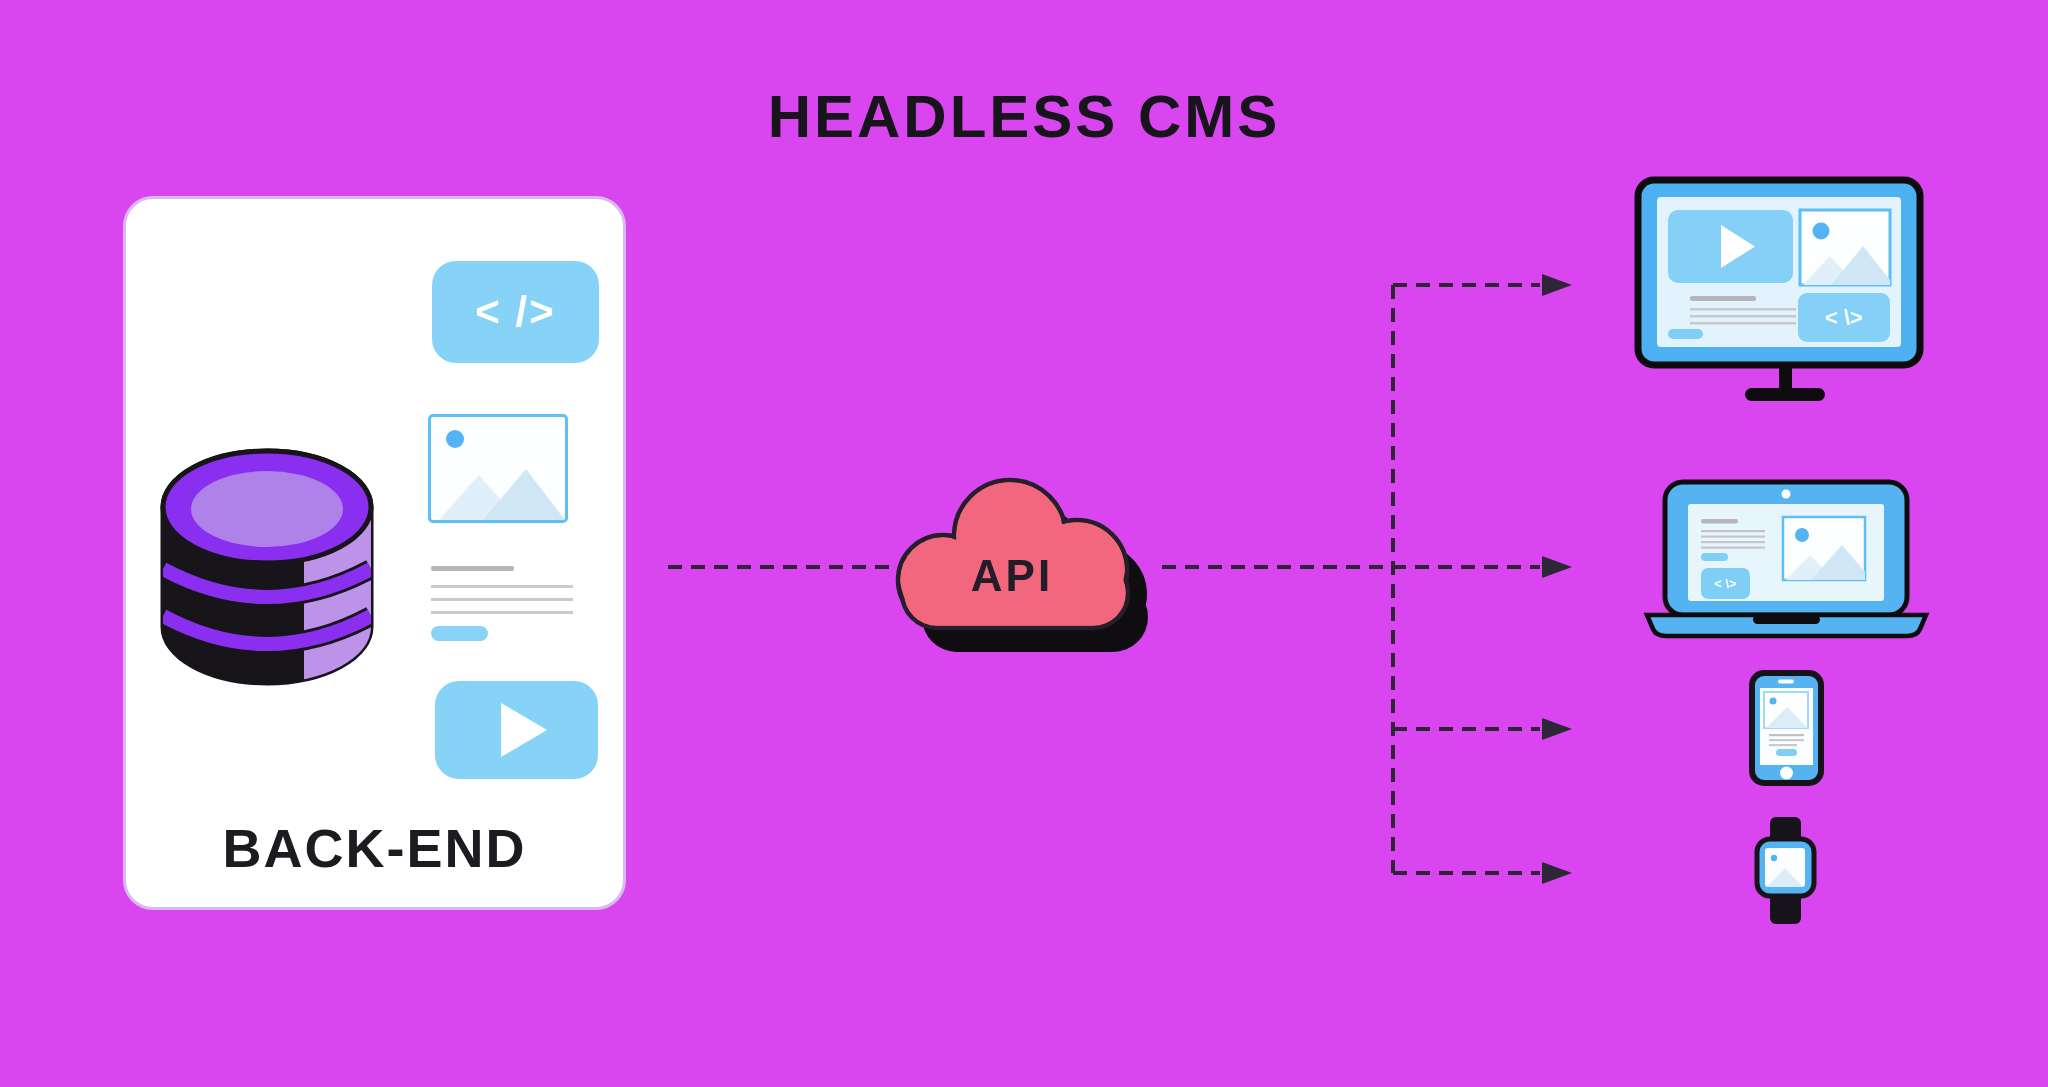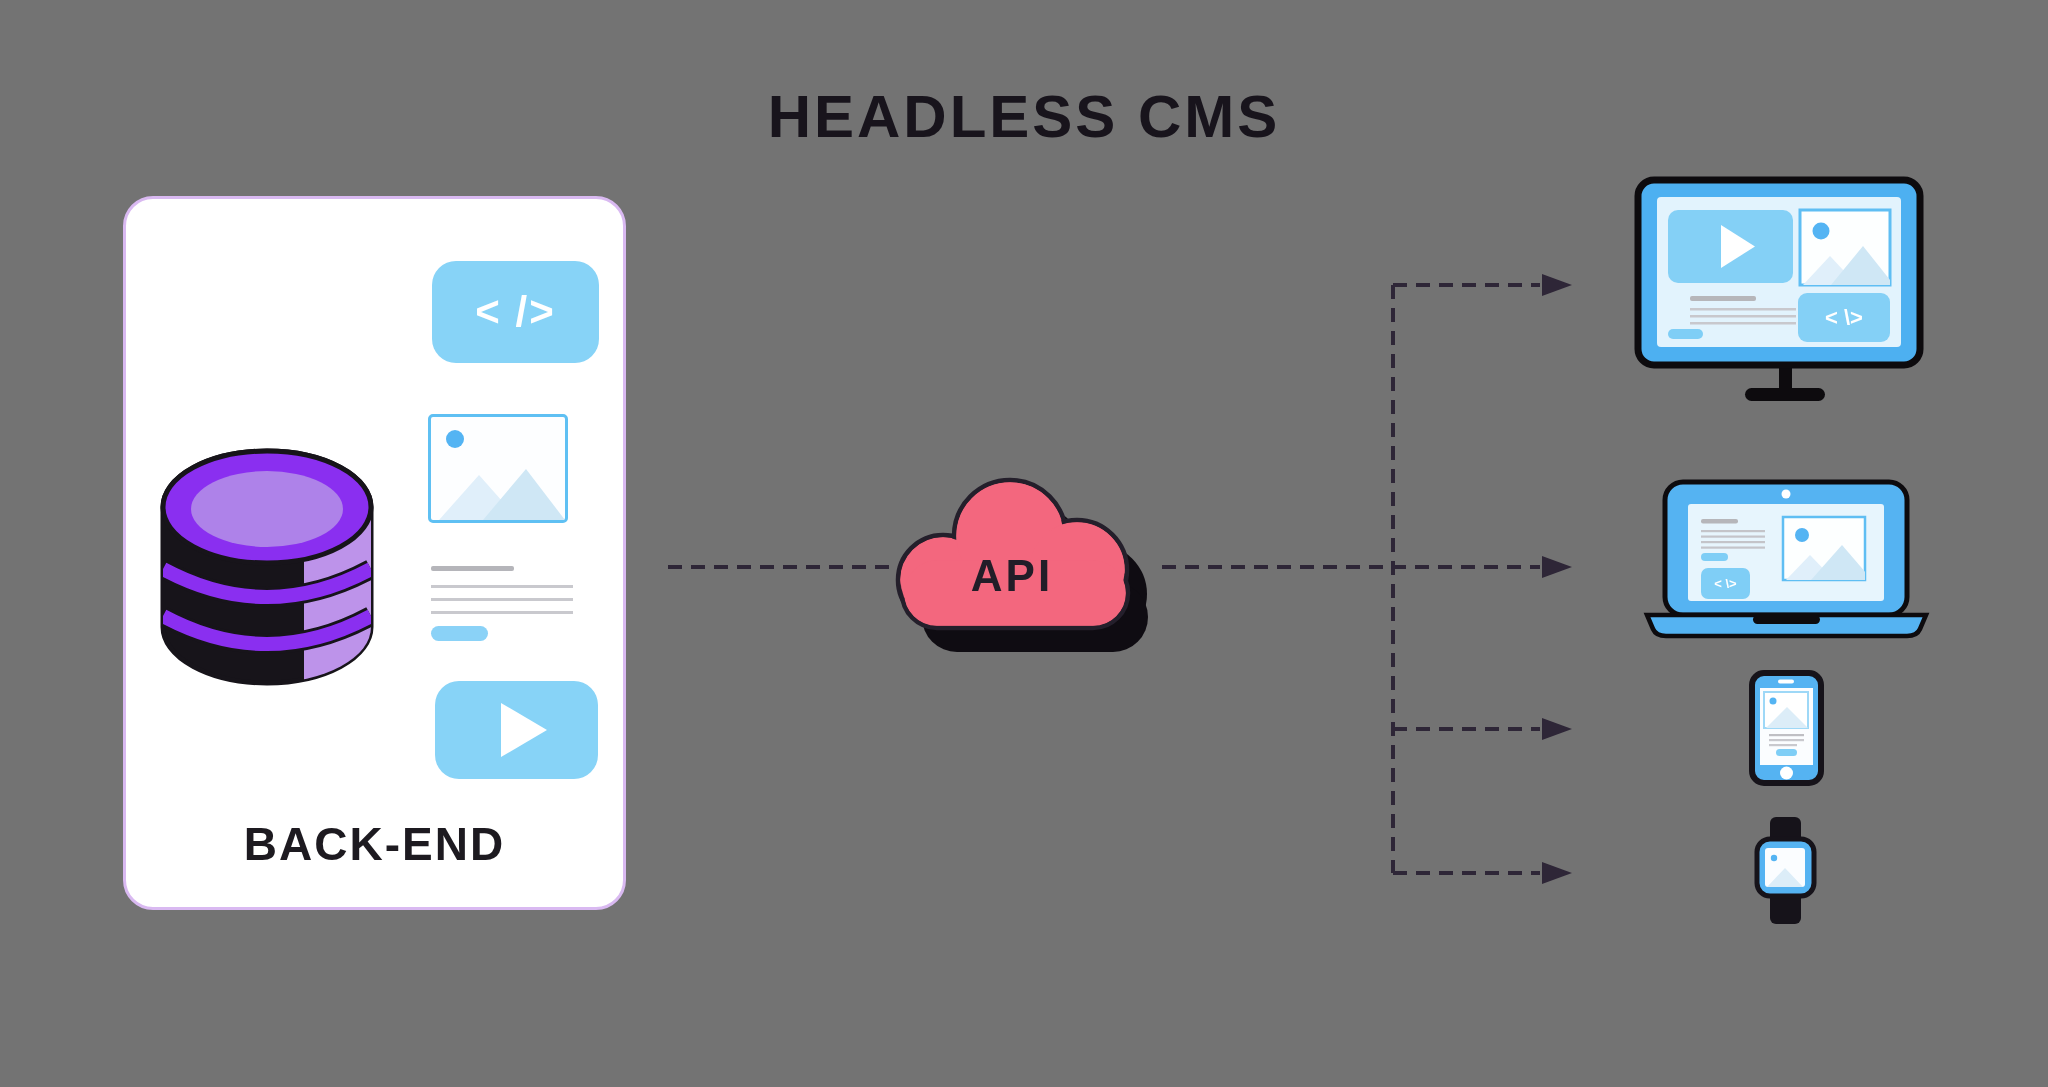--- a/index.html
+++ b/index.html
@@ -1,18 +1,18 @@
 <!DOCTYPE html>
 <html><head>
 <meta charset="utf-8">
 <style>
   html,body{margin:0;padding:0;}
   .canvas{
     position:relative; width:2048px; height:1087px;
-    background:#737373; overflow:hidden;
+    background:#d946ef; overflow:hidden;
     font-family:"Liberation Sans", sans-serif;
   }
   .title{
     position:absolute; top:82px; left:0; width:100%;
     text-align:center; font-size:60px; font-weight:800;
     letter-spacing:3px; color:#18141c;
   }
   
   .card{
     position:absolute; left:123px; top:196px; width:503px; height:714px;
@@ -36,21 +36,21 @@
   .tl-line{width:142px; height:3px; background:#c9c9ce; margin-top:10px;}
   .tl-pill{width:57px; height:15px; background:#8ad2f7; border-radius:8px; margin-top:12px;}
   .play-tile{left:309px; top:482px; width:163px; height:98px;}
   .play-tri{
     width:0; height:0;
     border-top:27px solid transparent; border-bottom:27px solid transparent;
     border-left:46px solid #ffffff; margin-left:14px;
   }
   .card-label{
     position:absolute; left:0; top:618px; width:100%; text-align:center;
-    font-size:46px; font-weight:800; letter-spacing:2px; color:#1d1a20;
+    font-size:54px; font-weight:800; letter-spacing:2px; color:#1d1a20;
   }
   
   .overlay{position:absolute; left:0; top:0; pointer-events:none;}
   .cloud-svg{position:absolute; left:880px; top:460px;}
   .dev{position:absolute;}
   .mon{left:1633px; top:172px;}
   .lap{left:1643px; top:477px;}
   .pho{left:1748px; top:669px;}
   .wat{left:1753px; top:813px;}
   svg text{font-family:"Liberation Sans", sans-serif;}

